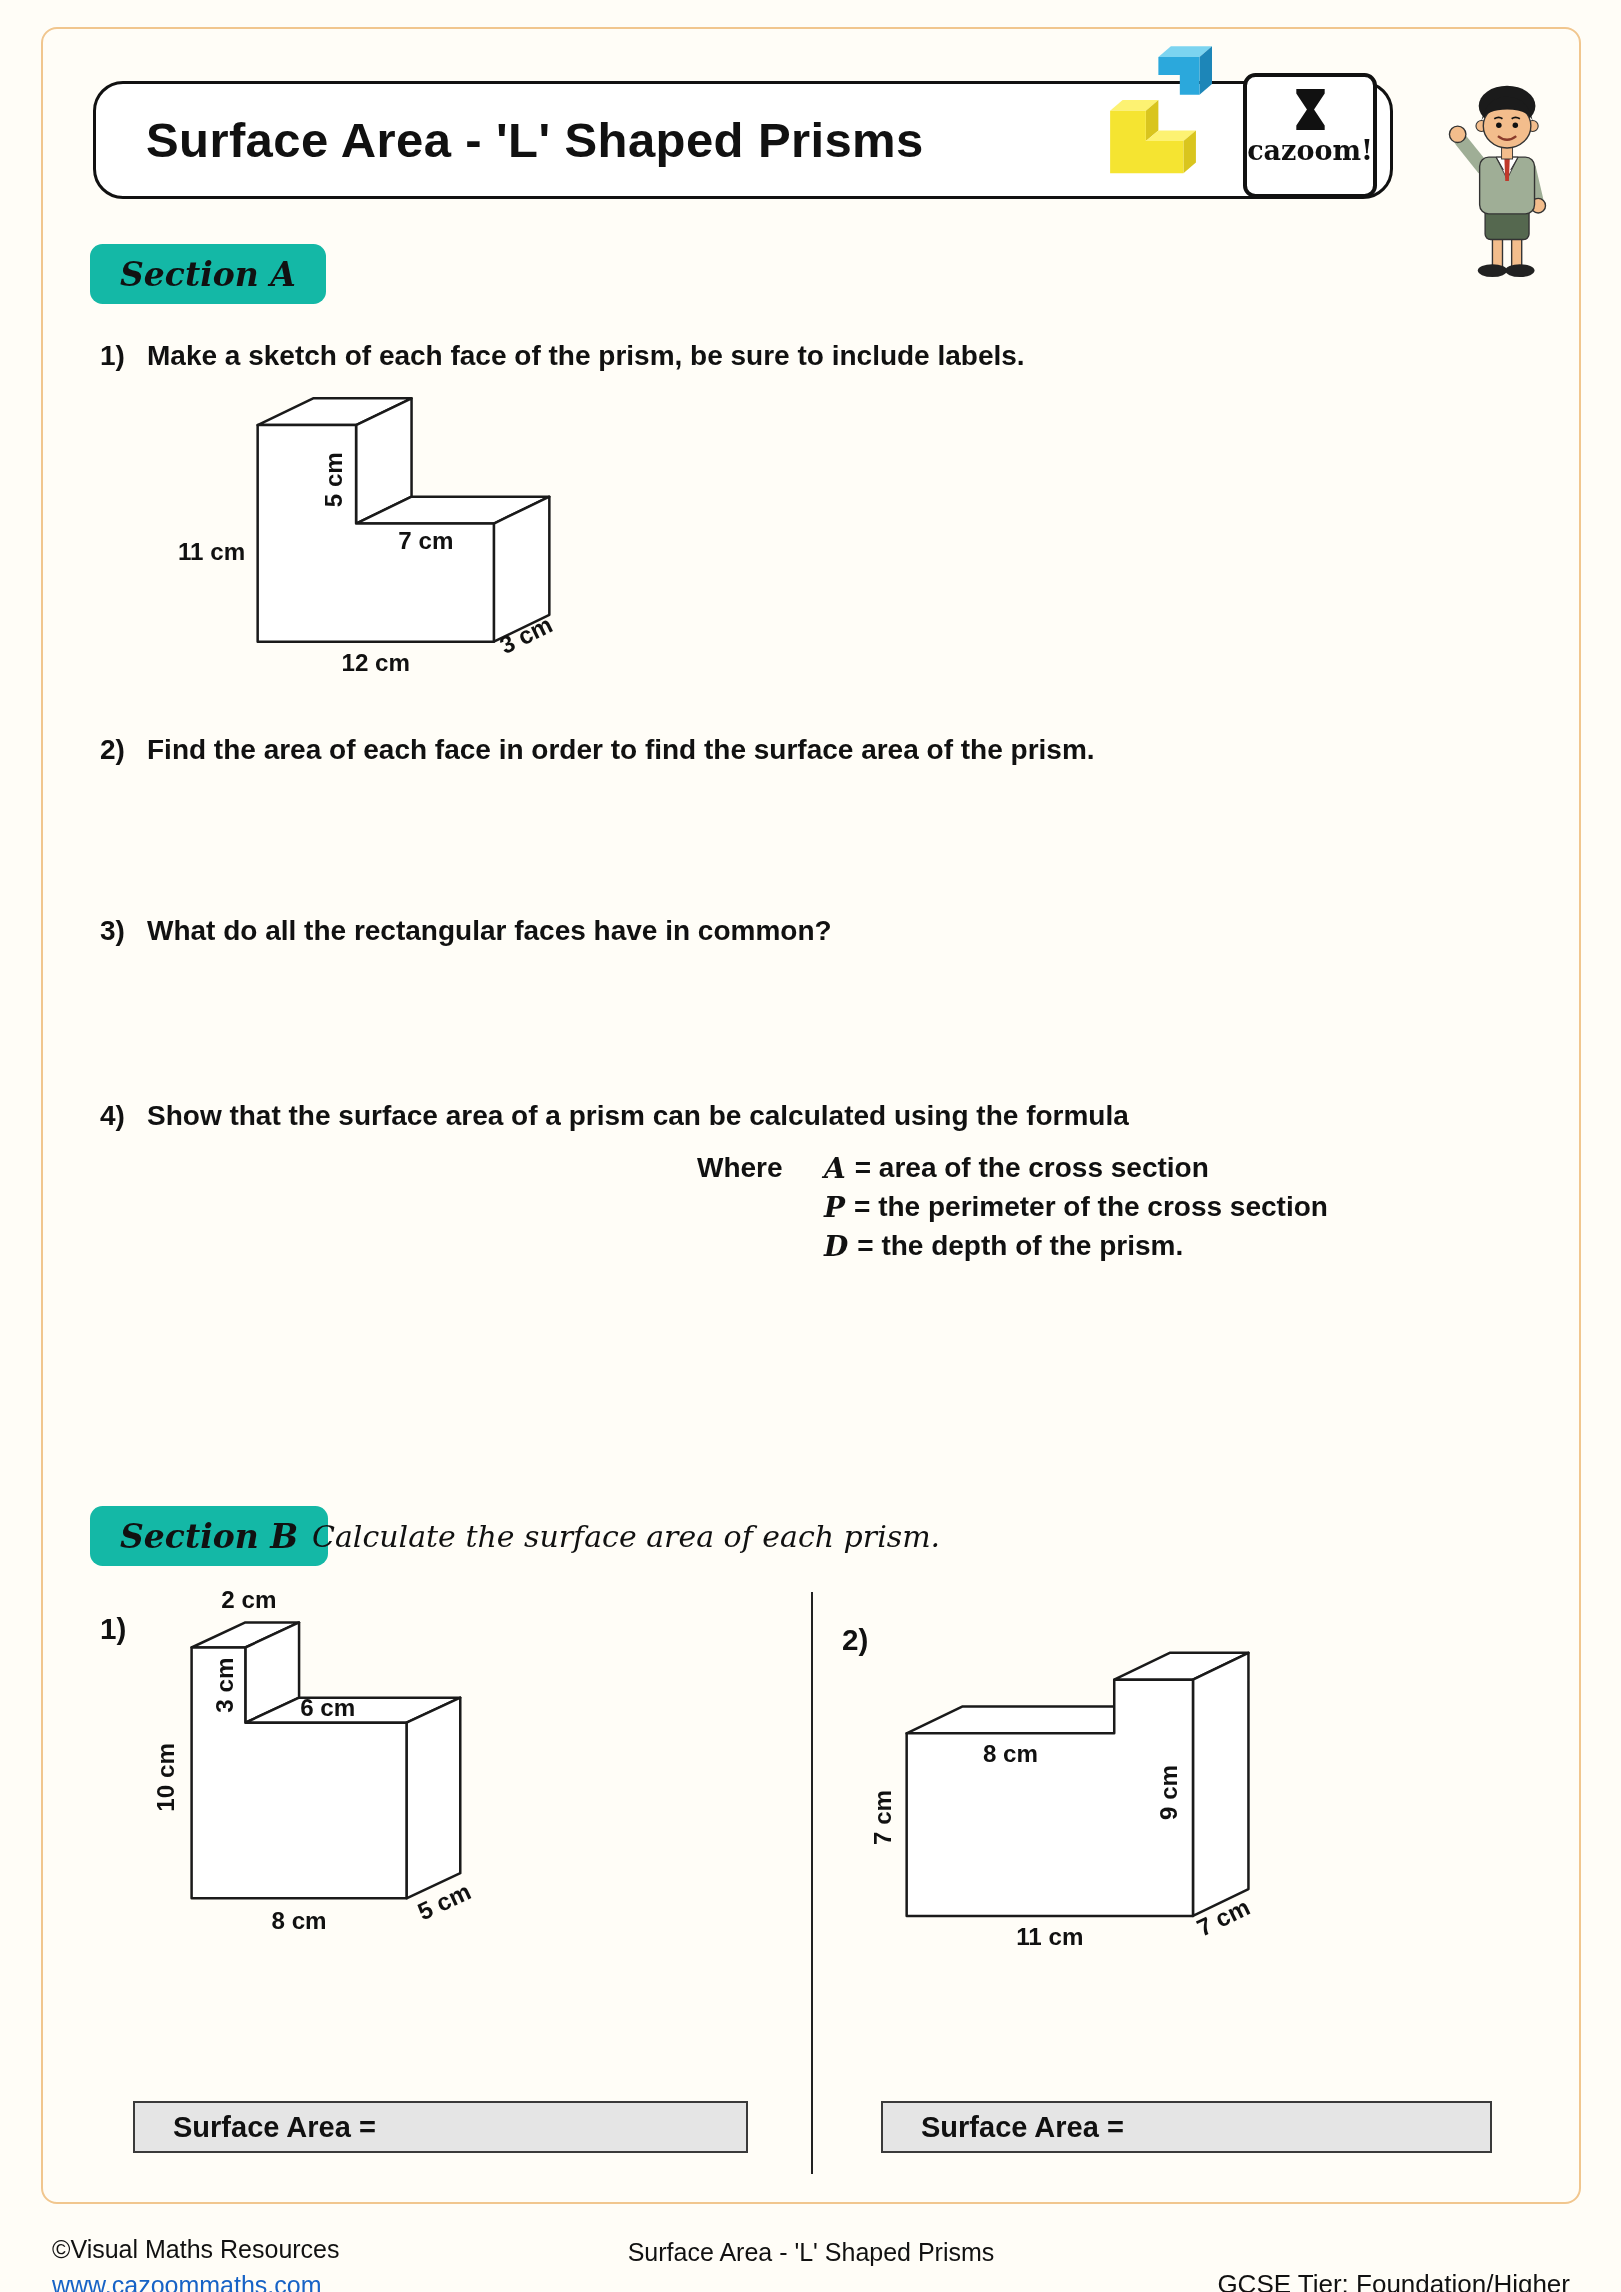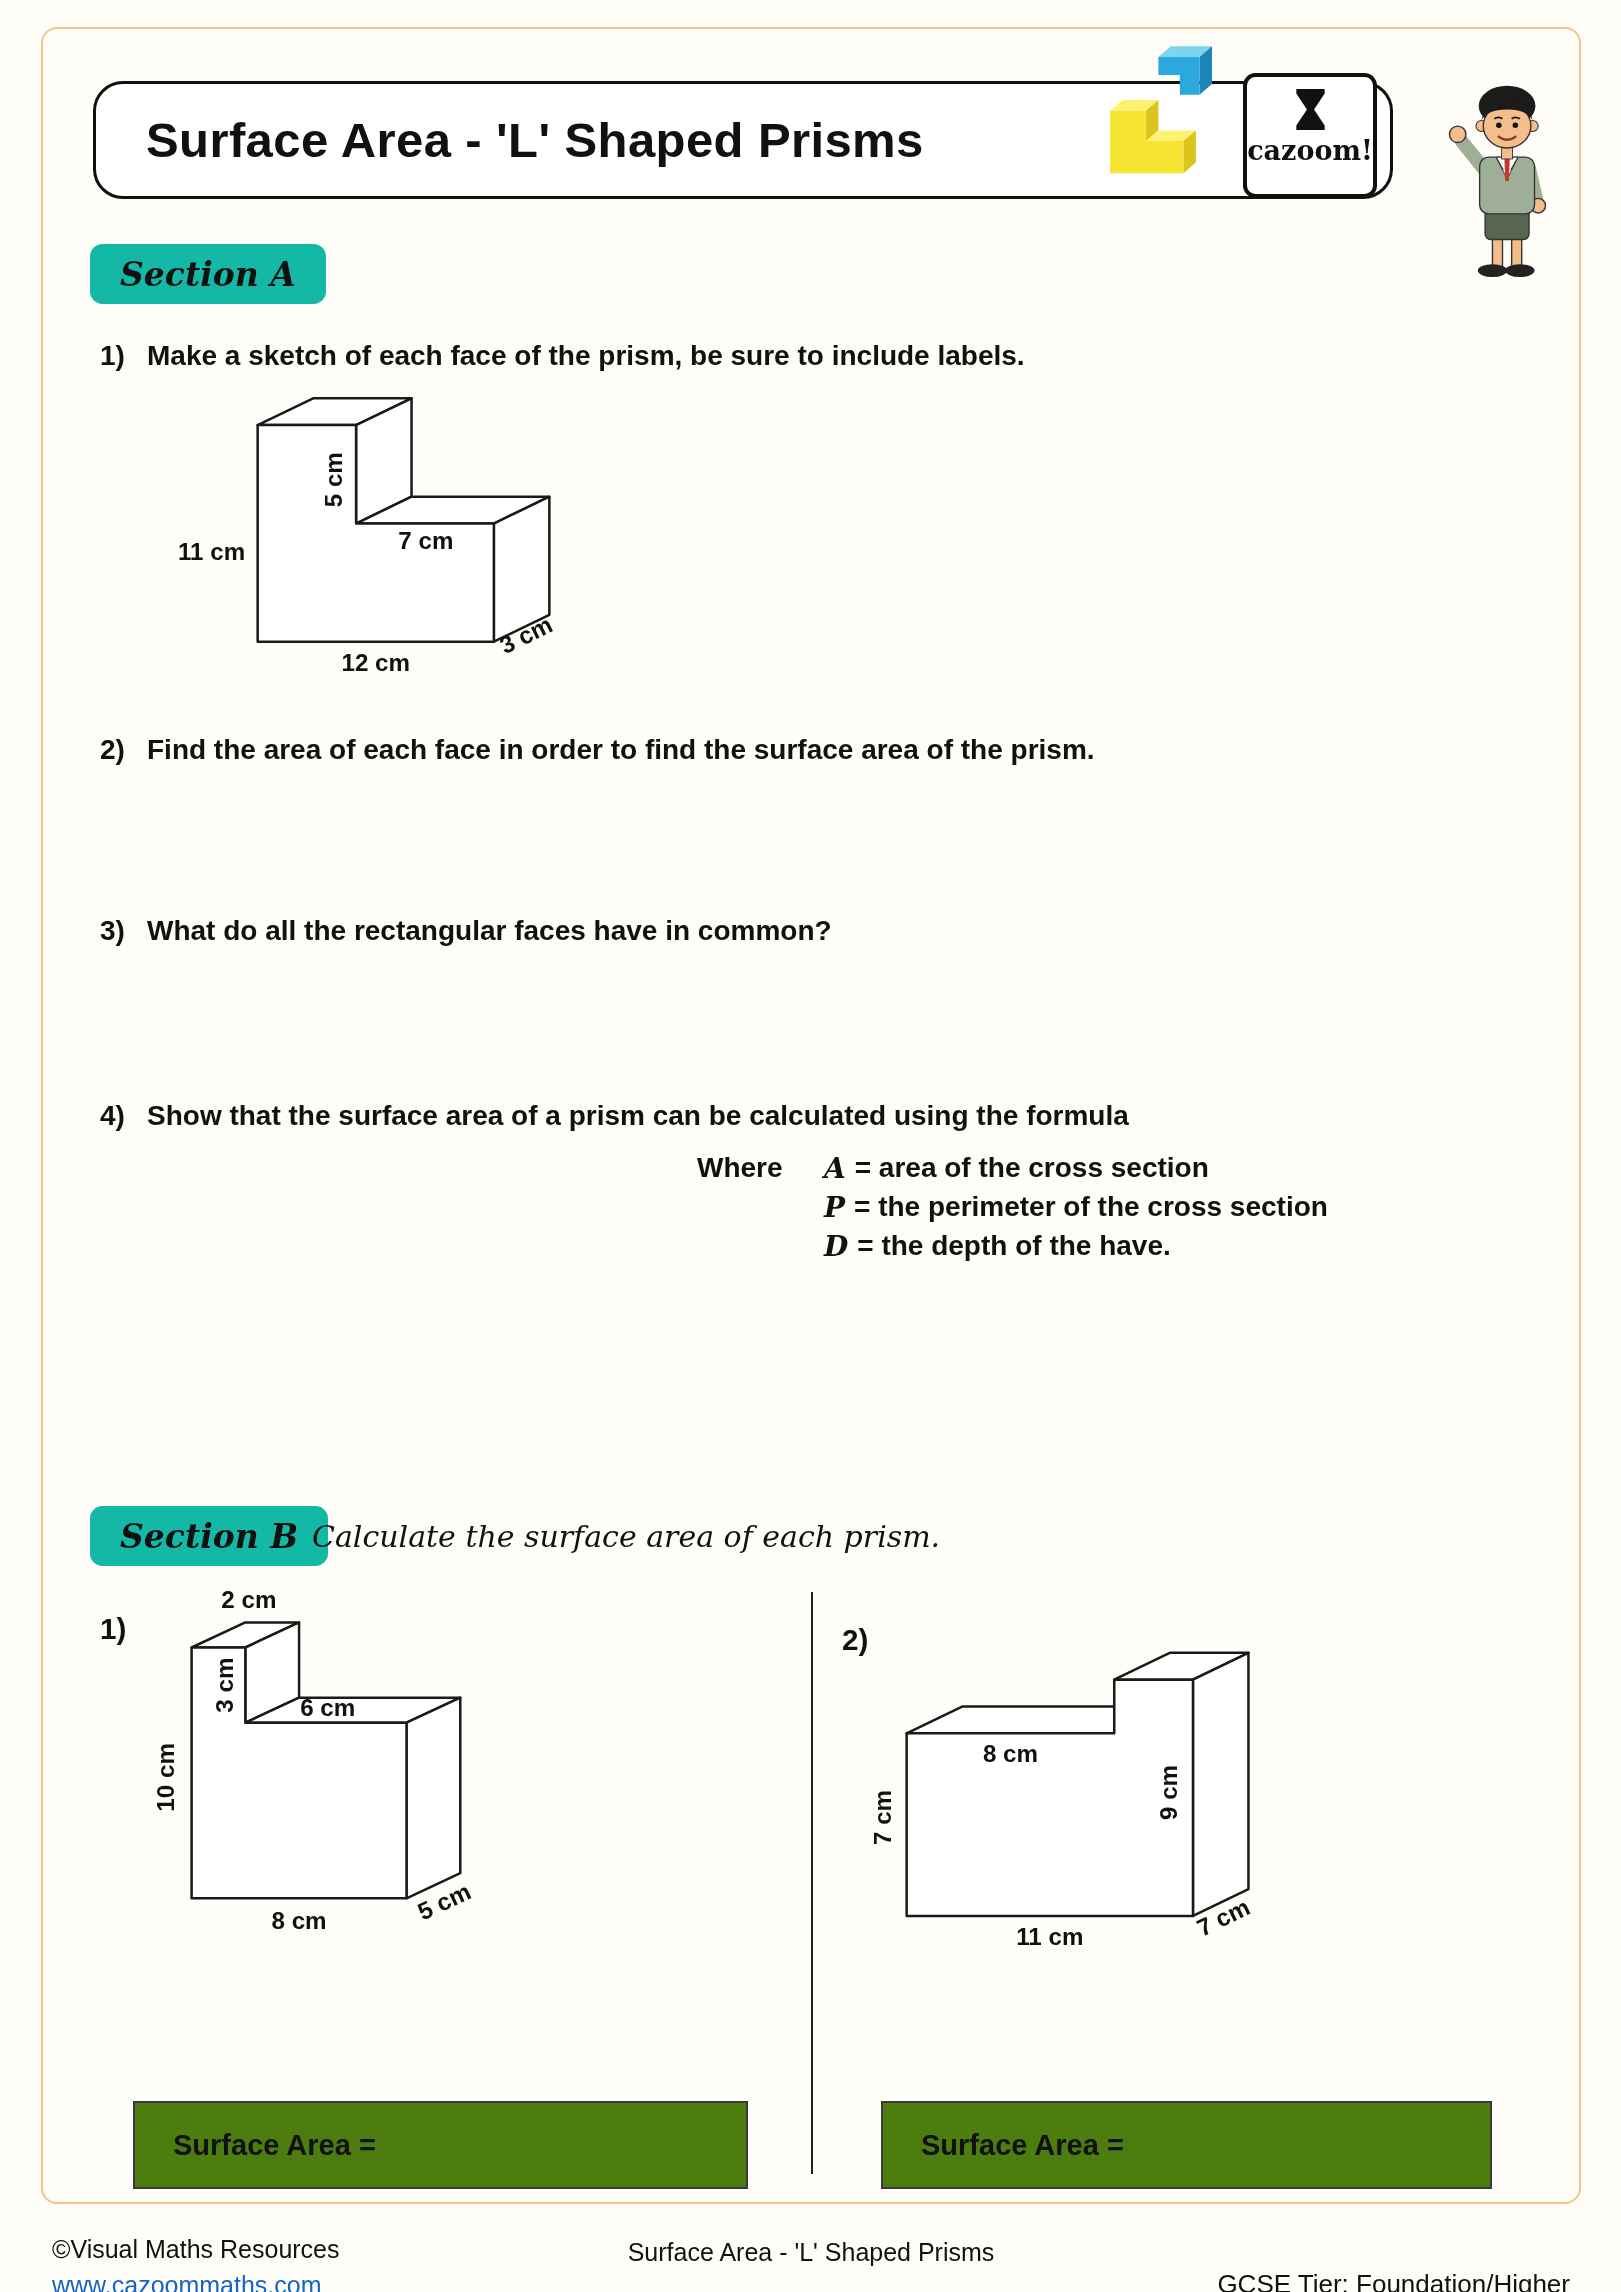--- a/index.html
+++ b/index.html
@@ -40,21 +40,21 @@
                  font-style:italic; font-size:30px; }
 
   .pnum { position:absolute; font-size:29.6px; font-weight:bold; }
 
   .divider { position:absolute; left:811px; top:1592px; width:1.8px; height:582px; background:#222; }
 
   .prism { position:absolute; }
   .prism polygon { fill:#ffffff; stroke:#1a1a1a; stroke-width:2.8; stroke-linejoin:round; }
   .prism text { font-family:"Liberation Sans", sans-serif; font-size:27px; font-weight:bold; fill:#111; }
 
-  .answer-box { position:absolute; top:2101px; height:88px; background:#4d7c0f; border:2.7px solid #3a3a3a;
+  .answer-box { position:absolute; top:2101px; height:52px; background:#e5e5e5; border:2.7px solid #3a3a3a;
                 display:flex; align-items:center; padding-left:38px; font-size:29px; font-weight:bold; }
 
   
   .footer-left { position:absolute; left:52px; top:2235px; font-size:25px; }
   .footer-left a { color:#1763c6; text-decoration:underline; display:block; margin-top:7.2px; cursor:pointer; }
   .footer-center { position:absolute; left:0; top:2235px; width:1622px; text-align:center;
                    font-size:25px; line-height:35px; }
   .footer-right { position:absolute; right:52px; top:2269px; font-size:26px; }
 </style>
 </head>
@@ -153,21 +153,21 @@
     <div class="def-line">
       <span class="fvar">A</span>
       <span>= area of the cross section</span>
     </div>
     <div class="def-line">
       <span class="fvar">P</span>
       <span>= the perimeter of the cross section</span>
     </div>
     <div class="def-line">
       <span class="fvar">D</span>
-      <span>= the depth of the have.</span>
+      <span>= the depth of the prism.</span>
     </div>
   </div>
 
   <div class="section-chip" style="left:90px; top:1494px;margin-top:12px;">
     <span>Section B</span>
   </div>
   <div class="instruction">Calculate the surface area of each prism.</div>
 
   <div class="divider"></div>
 

